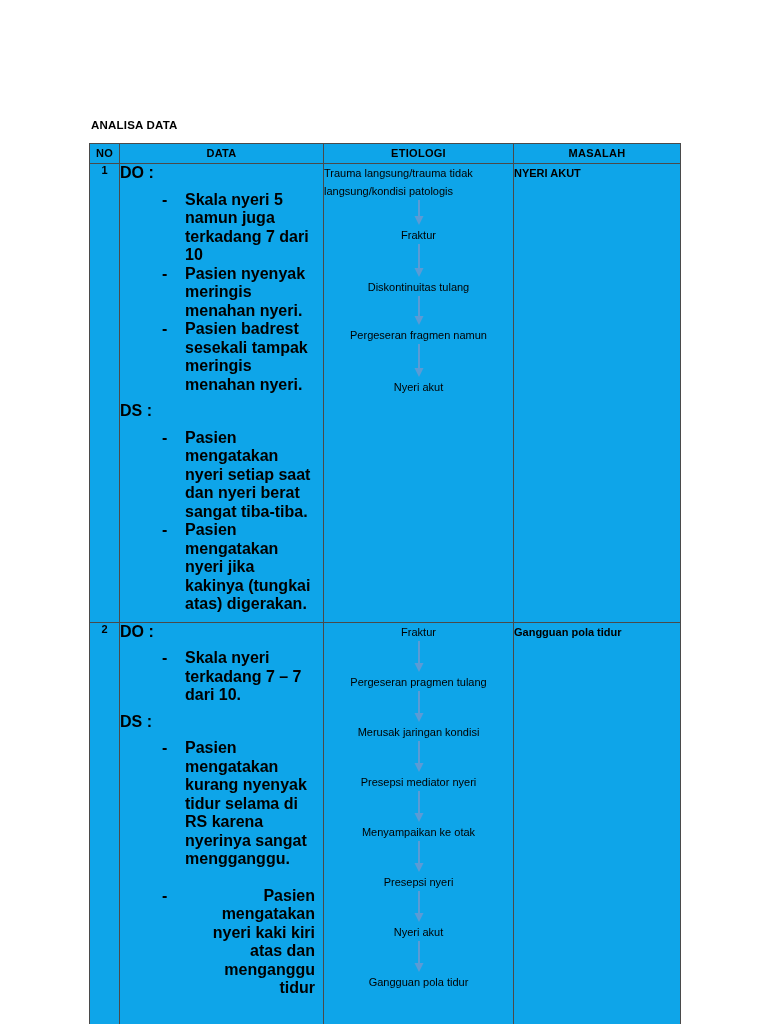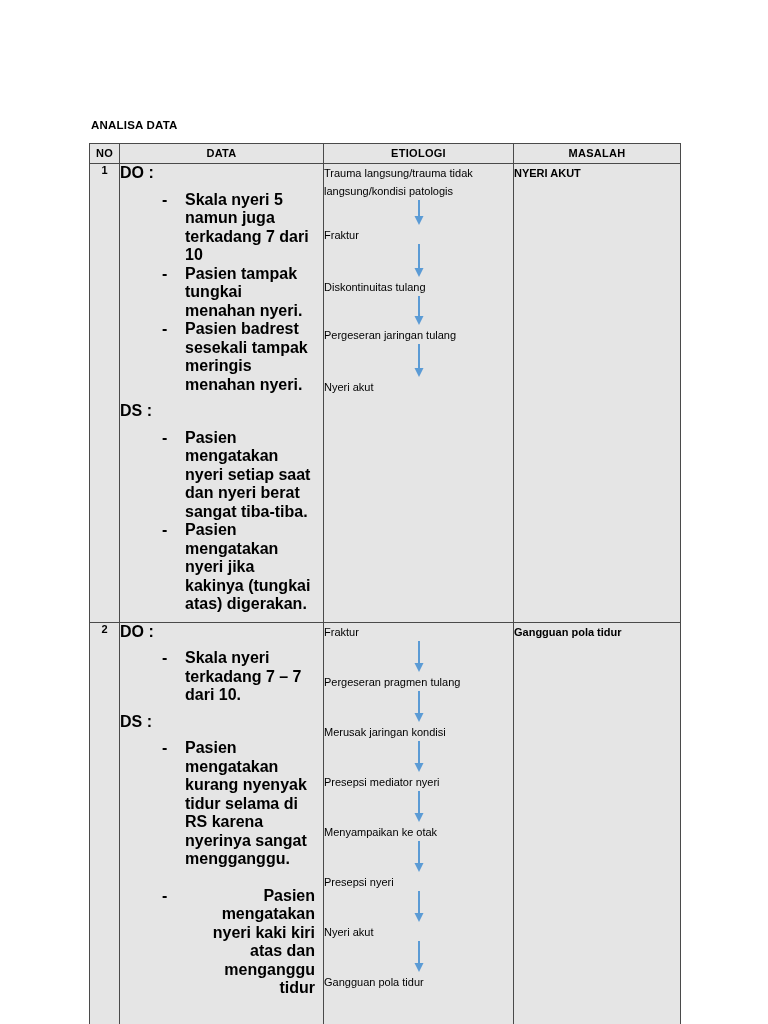--- a/index.html
+++ b/index.html
@@ -25,21 +25,21 @@
   }
   table.analisa{
     border-collapse:collapse;
     width:591px;
     table-layout:fixed;
   }
   table.analisa td, table.analisa th{
     border:1px solid #4a4a4a;
     vertical-align:top;
     padding:0;
-    background:#e5e5e5;
+    background:#0ea5e9;
   }
   
   col.c-no{width:30px;}
   col.c-data{width:204px;}
   col.c-etio{width:190px;}
   col.c-masalah{width:167px;}
 
   thead th{
     text-align:center;
     font-size:11px;
@@ -92,21 +92,21 @@
     font-size:11px;
     font-weight:400;
     line-height:18px;
   }
   .flow{
     display:flex;
     flex-direction:column;
     align-items:center;
   }
   .flow-node{
-    text-align:left;
+    text-align:center;
     width:100%;
     line-height:18px;
   }
   .flow-node.left{text-align:left;}
   .arrow{
     display:block;
     width:14px;
   }
   .arrow svg{display:block;}
 
@@ -143,21 +143,21 @@
     </thead>
     <tbody>
 
       <tr class="row1">
         <td class="no-cell">1</td>
 
         <td class="data-cell">
           <div class="grp-label">DO :</div>
           <ul class="dashlist">
             <li>Skala nyeri 5 namun juga terkadang 7 dari 10</li>
-            <li>Pasien tampak tungkai menahan nyeri.</li>
+            <li>Pasien nyenyak meringis menahan nyeri.</li>
             <li>Pasien badrest sesekali tampak meringis menahan nyeri.</li>
           </ul>
           <div class="grp-label">DS :</div>
           <ul class="dashlist">
             <li>Pasien mengatakan nyeri setiap saat dan nyeri berat sangat tiba-tiba.</li>
             <li>Pasien mengatakan nyeri jika kakinya (tungkai atas) digerakan.</li>
           </ul>
         </td>
 
         <td class="etio-cell">
@@ -176,21 +176,21 @@
                   <polygon points="2.5,24 11.5,24 7,33" fill="#5B9BD5"></polygon>
                 </svg>
             </span>
             <div class="flow-node">Diskontinuitas tulang</div>
             <span class="arrow">
               <svg width="14" height="30" viewBox="0 0 14 30">
                   <rect x="6" y="0" width="2" height="21" fill="#5B9BD5"></rect>
                   <polygon points="2.5,20 11.5,20 7,29" fill="#5B9BD5"></polygon>
                 </svg>
             </span>
-            <div class="flow-node">Pergeseran jaringan tulang</div>
+            <div class="flow-node">Pergeseran fragmen namun</div>
             <span class="arrow">
               <svg width="14" height="34" viewBox="0 0 14 34">
                   <rect x="6" y="0" width="2" height="25" fill="#5B9BD5"></rect>
                   <polygon points="2.5,24 11.5,24 7,33" fill="#5B9BD5"></polygon>
                 </svg>
             </span>
             <div class="flow-node">Nyeri akut</div>
           </div>
         </td>
 

